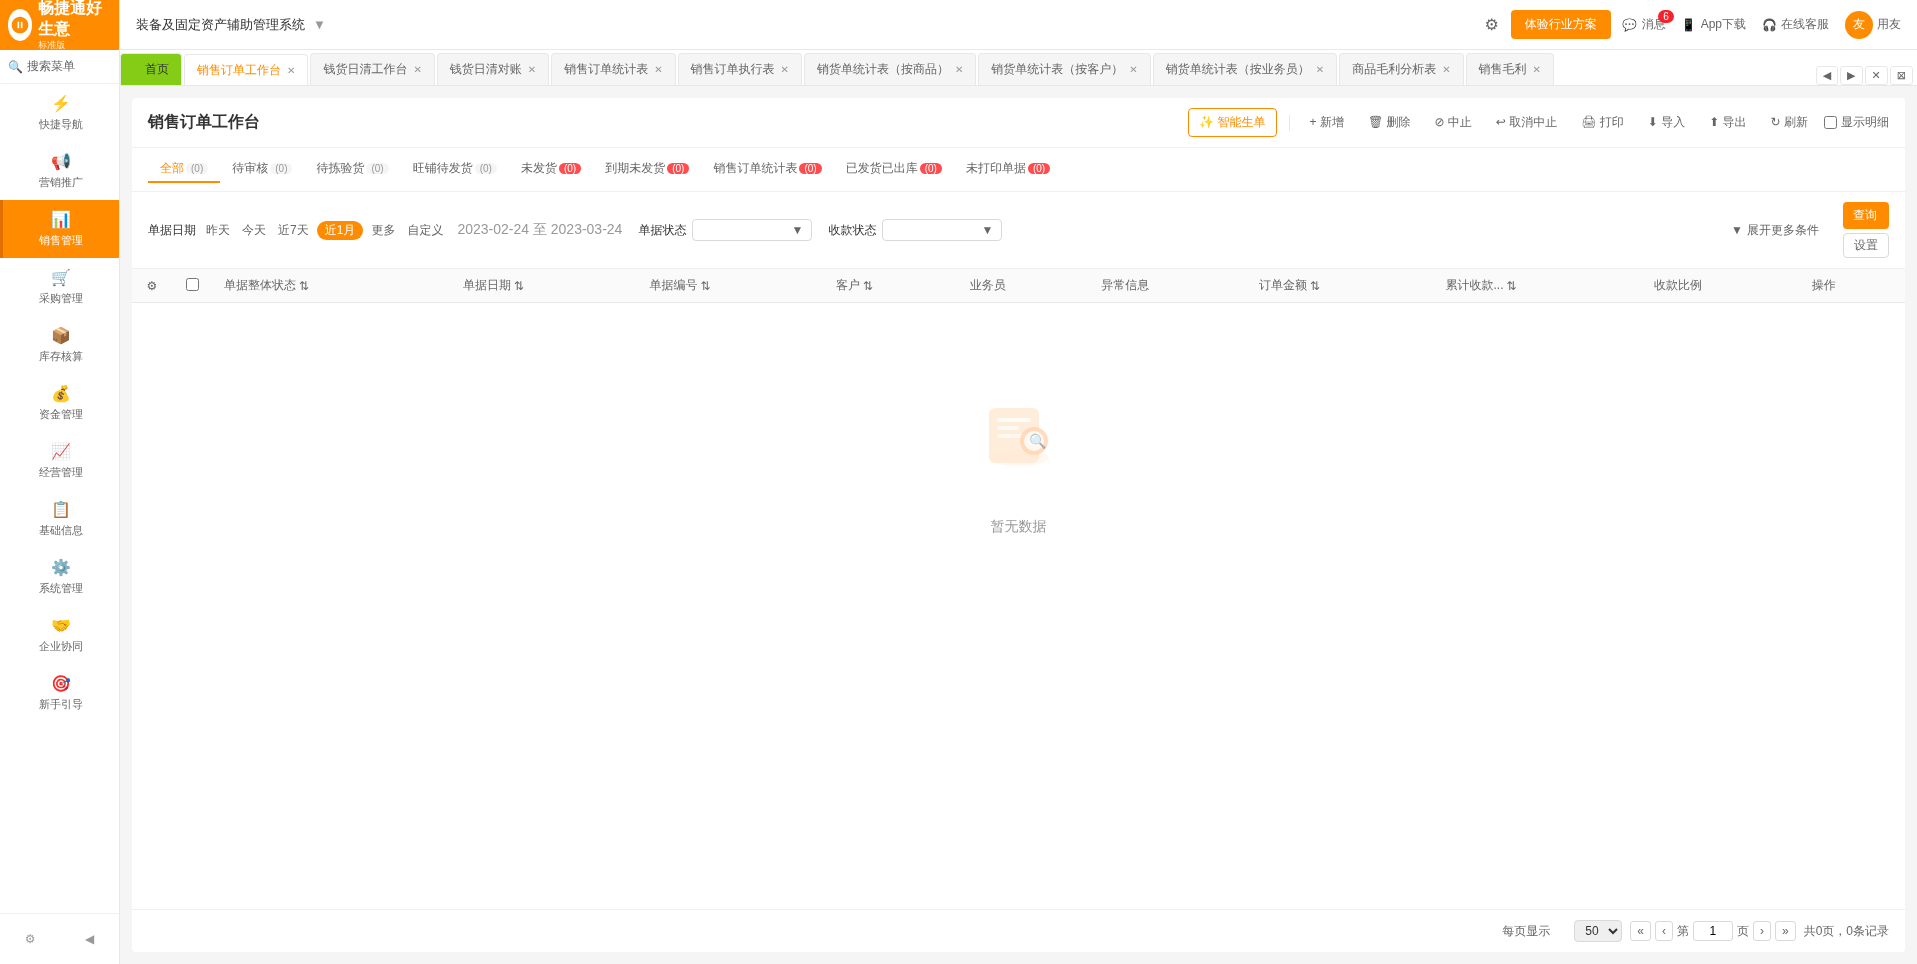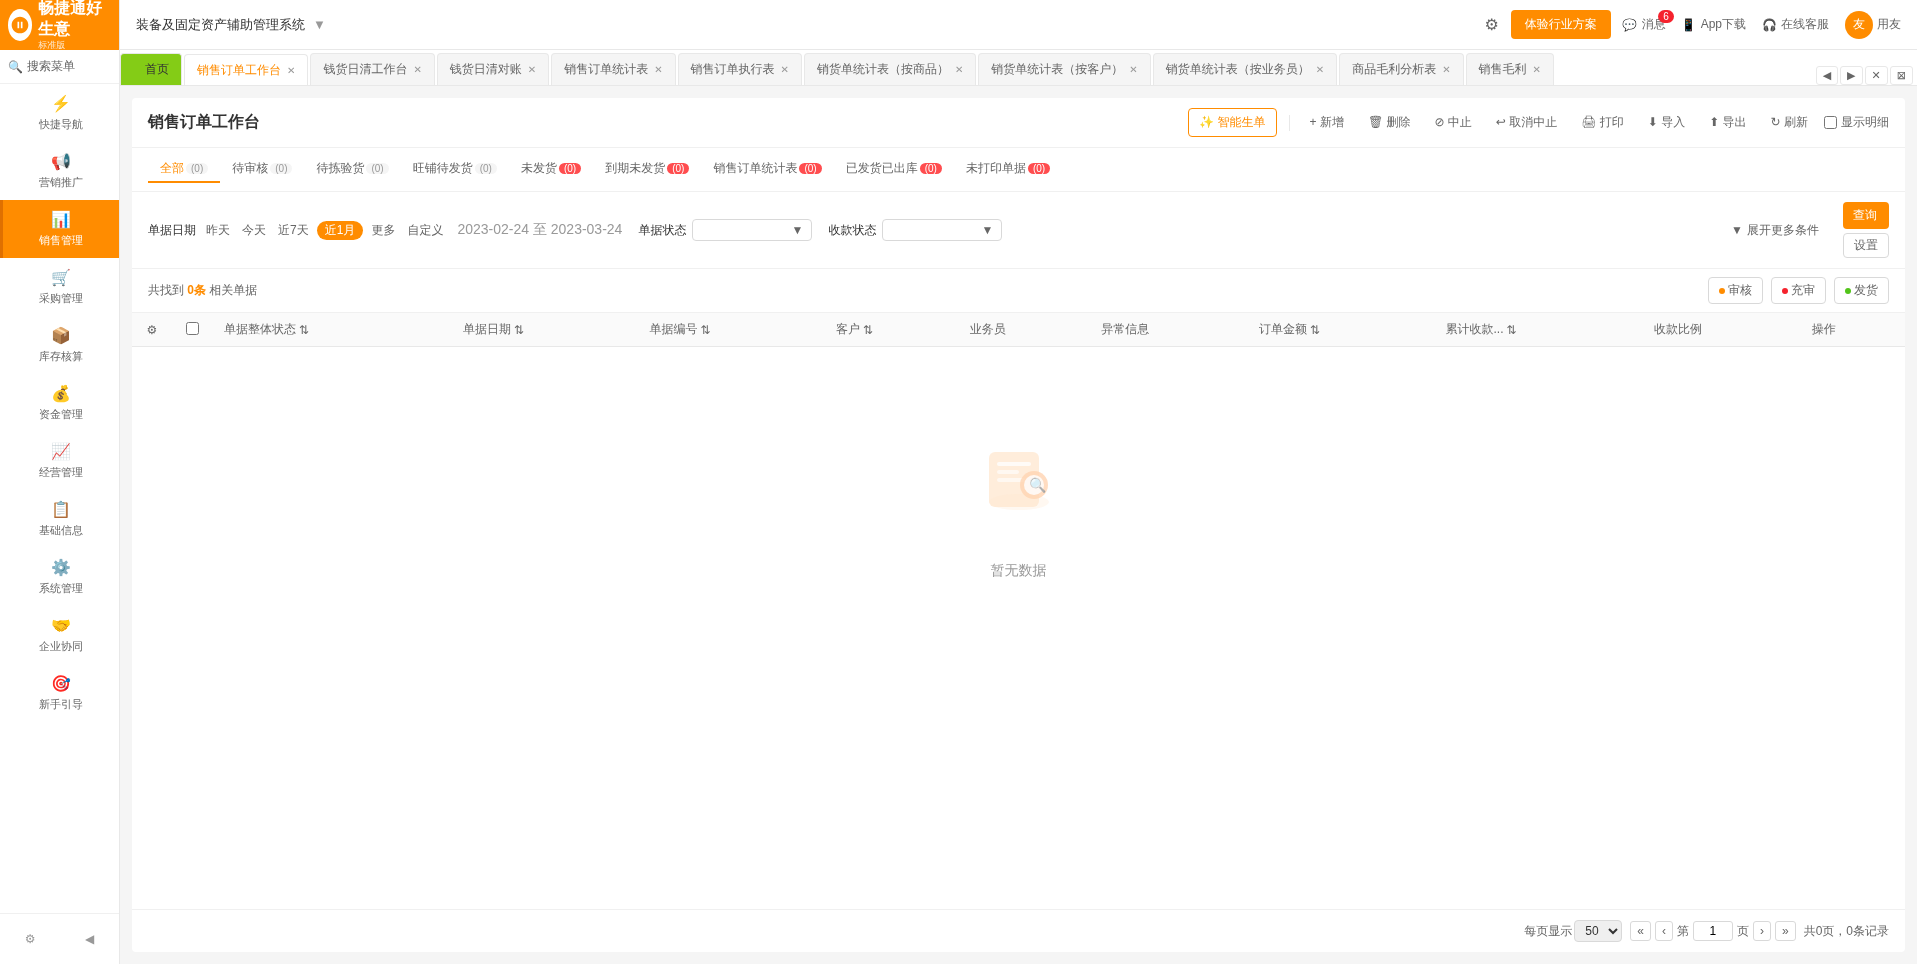--- a/index.html
+++ b/index.html
@@ -92,21 +92,21 @@
     thead tr { background: #fafafa; }
     th { padding: 8px 12px; text-align: left; color: #666; border-bottom: 1px solid #e8e8e8; white-space: nowrap; font-weight: normal; }
     .th-sort { display: flex; align-items: center; gap: 3px; cursor: pointer; }
     .col-check { width: 40px; text-align: center; }
     .col-settings { width: 40px; text-align: center; }
     .empty-state { display: flex; flex-direction: column; align-items: center; justify-content: center; padding: 80px 0; gap: 16px; }
     .empty-text { color: #999; font-size: 14px; }
 
     
     .pagination { padding: 10px 16px; display: flex; align-items: center; justify-content: flex-end; gap: 8px; border-top: 1px solid #f0f0f0; flex-shrink: 0; }
-    .page-size { display: flex; align-items: center; gap: 2px; color: #666; }
+    .page-size { display: flex; align-items: center; gap: 24px; color: #666; }
     .page-size-select { border: 1px solid #d9d9d9; border-radius: 4px; padding: 2px 6px; font-size: 12px; color: #333; }
     .page-nav { display: flex; align-items: center; gap: 4px; color: #666; }
     .page-nav button { background: none; border: 1px solid #d9d9d9; padding: 2px 6px; cursor: pointer; border-radius: 3px; color: #666; font-size: 12px; }
     .page-nav button:disabled { color: #ccc; cursor: not-allowed; }
     .page-input { width: 40px; border: 1px solid #d9d9d9; border-radius: 3px; padding: 2px 4px; text-align: center; font-size: 12px; }
     .total-count { color: #666; }
 
     
     .horizontal-scroll { height: 12px; overflow-x: scroll; overflow-y: hidden; }
     .horizontal-scroll-inner { height: 1px; width: 1200px; }
@@ -346,39 +346,20 @@
               <span>展开更多条件</span>
             </div>
           </div>
           <div style="display:flex; flex-direction:column; gap:4px; margin-left:8px;">
             <button class="btn-primary-sm">查询</button>
             <button class="btn-audit" style="padding:3px 10px;">设置</button>
           </div>
         </div>
       </div>
 
-      <div class="action-row">
-        <div class="result-count">
-          共找到 <span>0</span><span>条</span> 相关单据
-        </div>
-        <div class="action-btns">
-          <button class="btn-audit">
-            <span class="dot dot-orange"></span>
-            <span>审核</span>
-          </button>
-          <button class="btn-audit">
-            <span class="dot dot-red"></span>
-            <span>充审</span>
-          </button>
-          <button class="btn-audit">
-            <span class="dot dot-green"></span>
-            <span>发货</span>
-          </button>
-        </div>
-      </div>
 
       <div class="table-wrapper">
         <table>
           <thead>
             <tr>
               <th class="col-settings">⚙</th>
               <th class="col-check"><input type="checkbox" style=""></th>
               <th>
                   <div class="th-sort">
                     <span>单据整体状态</span>

